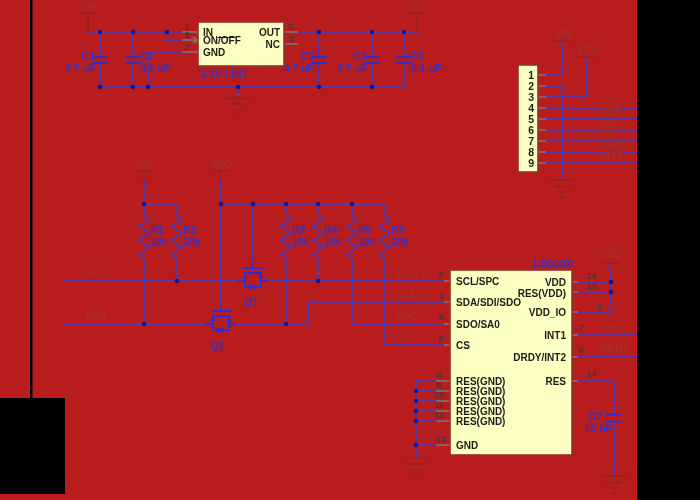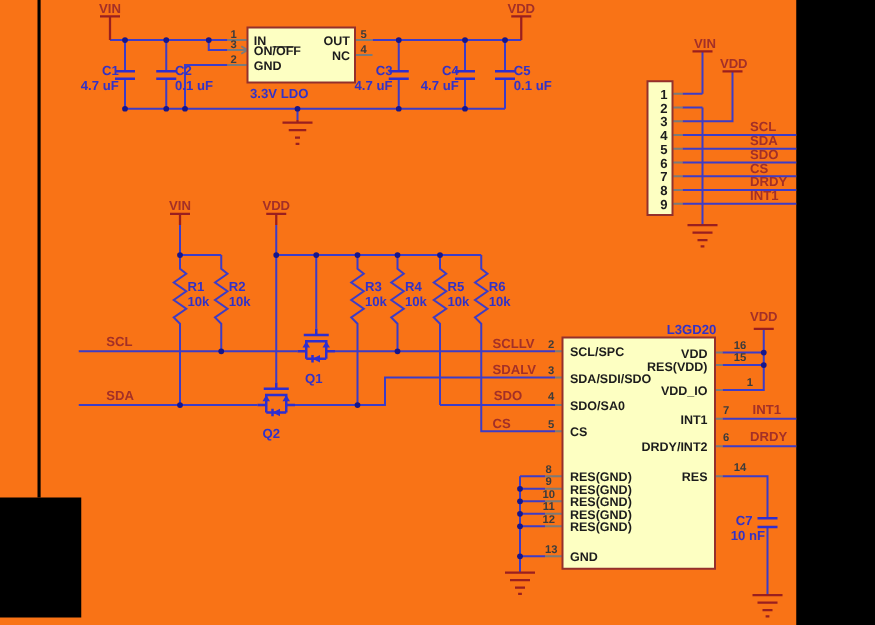--- a/index.html
+++ b/index.html
@@ -1,16 +1,16 @@
 <!DOCTYPE html>
 <html><head>
 <meta charset="utf-8">
 <style>
   html,body{margin:0;padding:0;background:#fff;}
-  .stage{position:relative;width:700px;height:500px;background:#f97316;overflow:hidden;}
+  .stage{position:relative;width:700px;height:500px;background:#b91c1c;overflow:hidden;}
   svg{display:block;}
   text{font-family:"Liberation Sans","DejaVu Sans",sans-serif;font-weight:700;}
   .net-lbl{fill:#a33028;font-size:10.5px;}
   .comp-lbl{fill:#3232c8;font-size:10.5px;}
   .pin-name{fill:#1c1c1c;font-size:10px;}
   .pin-num{fill:#3c3c3c;font-size:9px;}
   .big-num{fill:#1c1c1c;font-size:10.5px;}
   .ta-e{text-anchor:end}.ta-m{text-anchor:middle}
   .wire{stroke:#3c3cc8;stroke-width:1.6;fill:none}
   .stub{stroke:#7a7a7a;stroke-width:1.6;fill:none}

